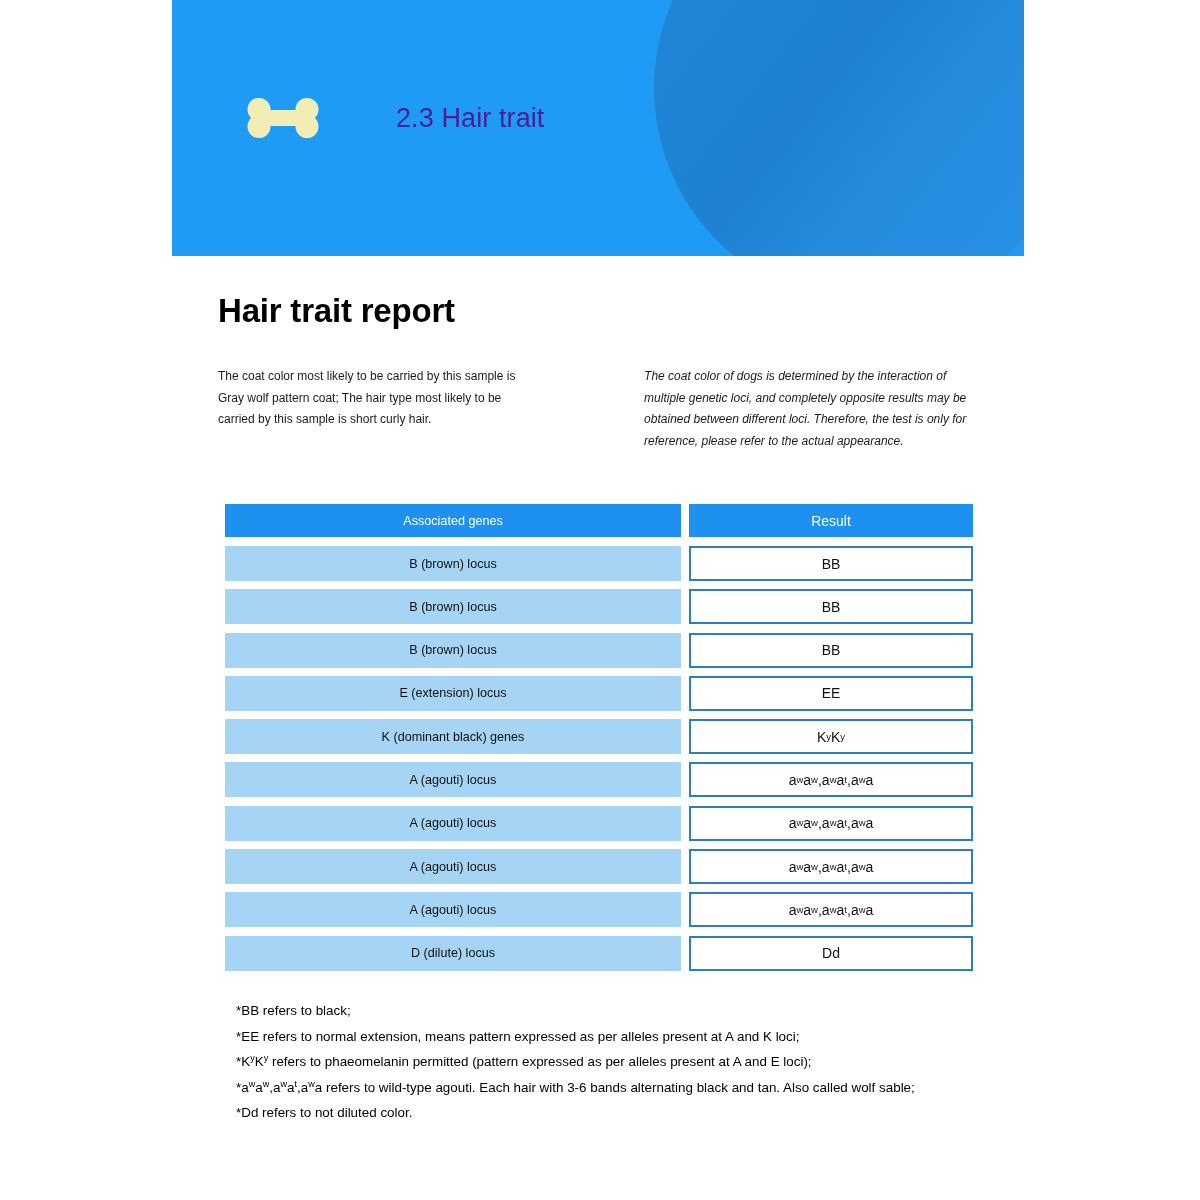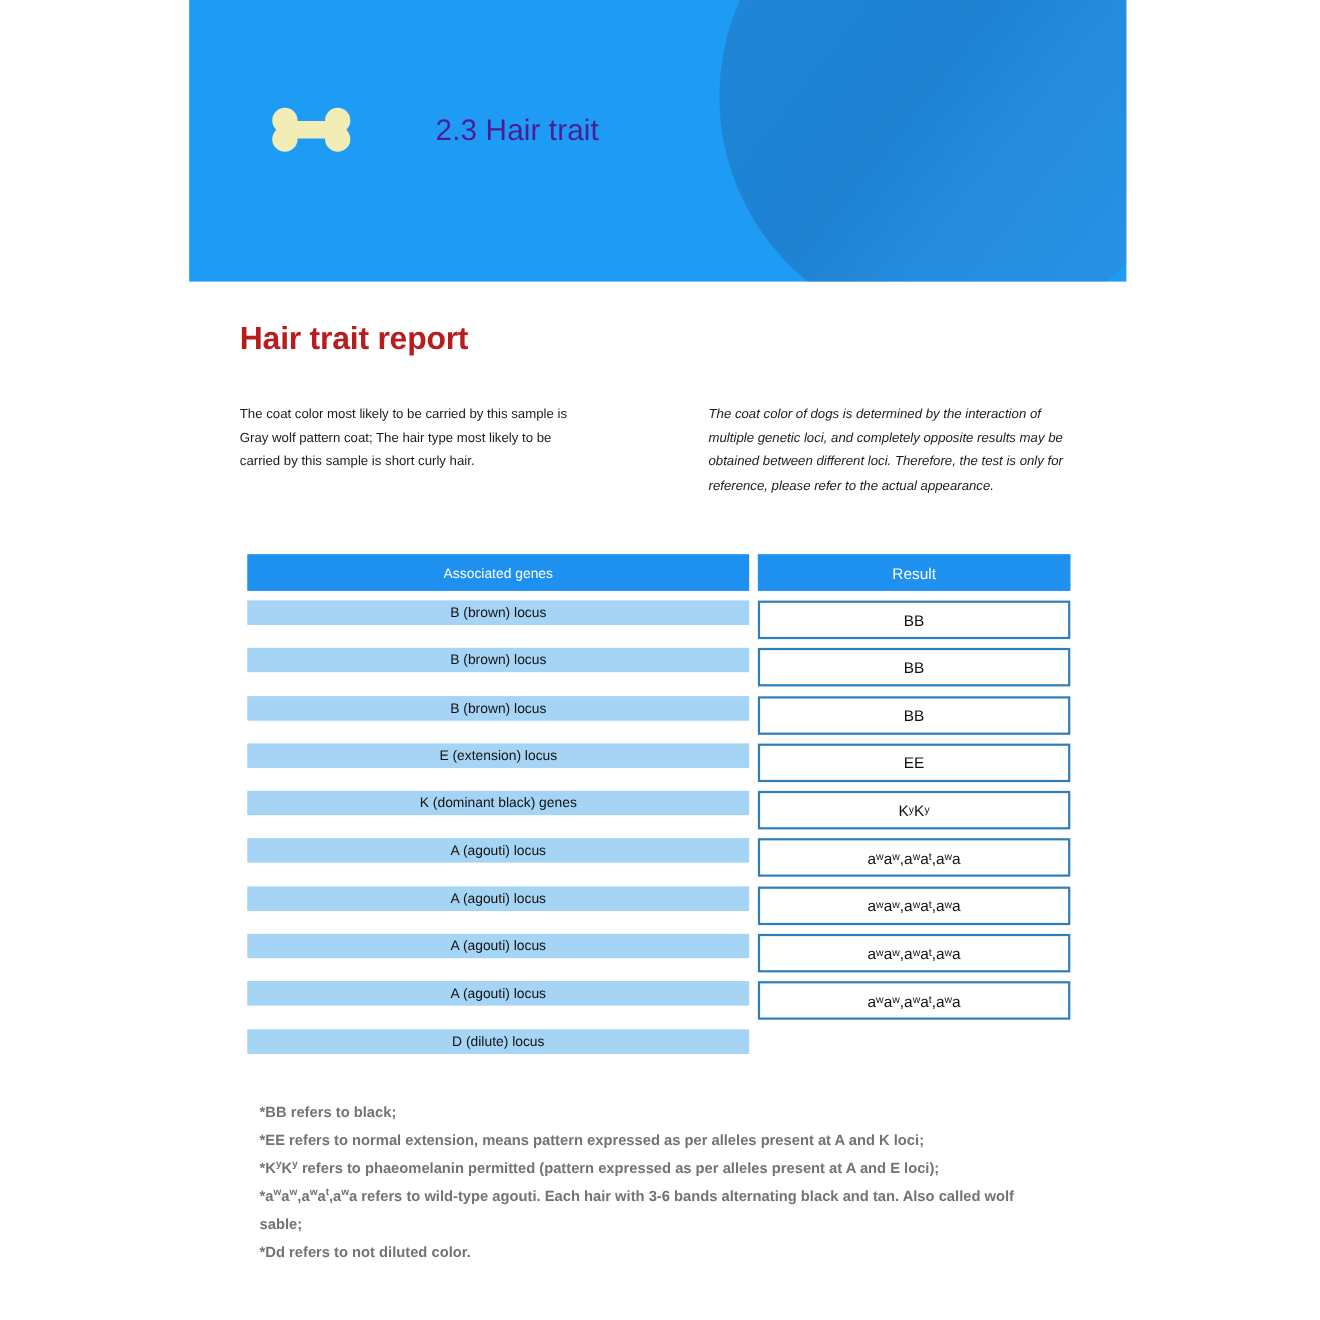--- a/index.html
+++ b/index.html
@@ -53,23 +53,23 @@
     white-space: nowrap;
   }
 
   
   .content { position: absolute; left: 0; top: 0; width: 1200px; }
 
   .page-title {
     position: absolute;
     left: 218px;
     top: 292px;
-    font-size: 29px;
+    font-size: 33px;
     font-weight: bold;
-    color: #b91c1c;
+    color: #000000;
     letter-spacing: -0.2px;
   }
 
   .intro-row {
     position: absolute;
     left: 218px;
     top: 366px;
     width: 760px;
     display: flex;
     gap: 104px;
@@ -89,21 +89,21 @@
     top: 504px;
     width: 749px;
   }
   .trow {
     display: flex;
     gap: 8px;
     margin-bottom: 8.3px;
   }
   .cell-gene {
     width: 456px;
-    height: 22px;
+    height: 35px;
     display: flex;
     align-items: center;
     justify-content: center;
     font-size: 12.6px;
     color: #111111;
   }
   .cell-result {
     width: 284px;
     height: 35px;
     display: flex;
@@ -132,22 +132,22 @@
 
   
   .footnotes {
     position: absolute;
     left: 236px;
     top: 998px;
     width: 714px;
   }
   .footnotes p {
     font-size: 13.4px;
-    font-weight: bold;
-    color: #737373;
+    font-weight: normal;
+    color: #000000;
     line-height: 25.6px;
   }
 </style>
 </head>
 <body>
 
 <div class="banner">
   <div class="banner-circle"></div>
   <div class="banner-inner">
     <span class="bone-icon-wrap">
@@ -215,20 +215,21 @@
         <div class="trow body-row">
           <div class="cell-gene">A (agouti) locus</div>
           <div class="cell-result">a<sup>w</sup>a<sup>w</sup>,a<sup>w</sup>a<sup>t</sup>,a<sup>w</sup>a</div>
         </div>
         <div class="trow body-row">
           <div class="cell-gene">A (agouti) locus</div>
           <div class="cell-result">a<sup>w</sup>a<sup>w</sup>,a<sup>w</sup>a<sup>t</sup>,a<sup>w</sup>a</div>
         </div>
         <div class="trow body-row">
           <div class="cell-gene">D (dilute) locus</div>
+          <div class="cell-result">Dd</div>
         </div>
       </div>
   </div>
 
   <div class="footnotes" id="footnotes">
       <p>*BB refers to black;</p>
       <p>*EE refers to normal extension, means pattern expressed as per alleles present at A and K loci;</p>
       <p>*K<sup>y</sup>K<sup>y</sup> refers to phaeomelanin permitted (pattern expressed as per alleles present at A and E loci);</p>
       <p>*a<sup>w</sup>a<sup>w</sup>,a<sup>w</sup>a<sup>t</sup>,a<sup>w</sup>a refers to wild-type agouti. Each hair with 3-6 bands alternating black and tan. Also called wolf sable;</p>
       <p>*Dd refers to not diluted color.</p>

